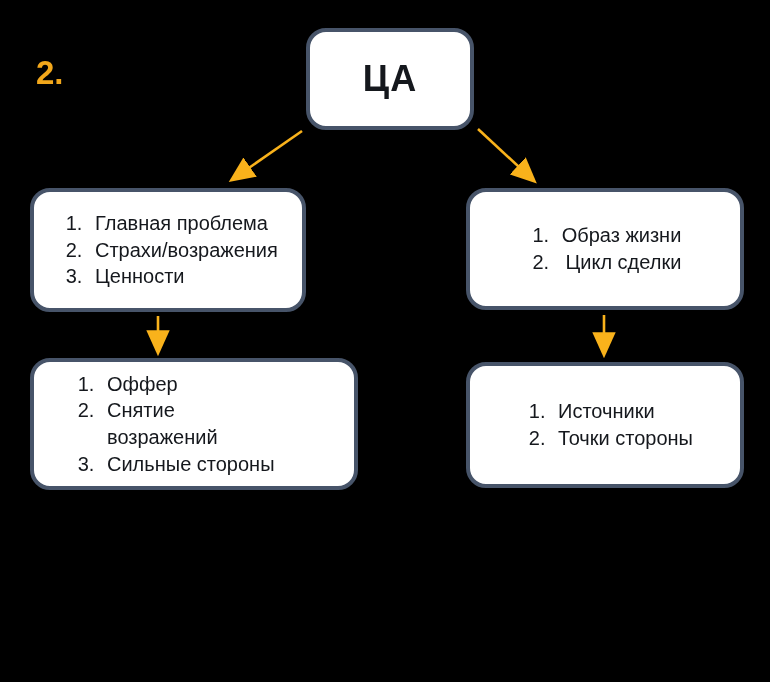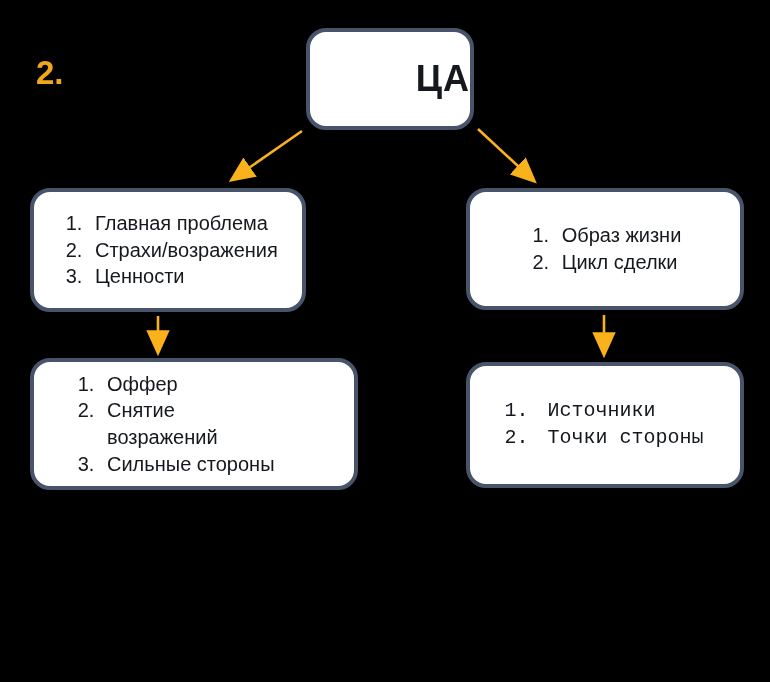--- a/index.html
+++ b/index.html
@@ -31,29 +31,29 @@
     border: 4px solid #475469;
     border-radius: 20px;
     color: #15181d;
     display: flex;
     align-items: center;
     box-sizing: border-box;
   }
   .node-root {
     left: 306px; top: 28px;
     width: 168px; height: 102px;
-    justify-content: flex-end;
+    justify-content: center;
     font-size: 36px;
     font-weight: 700;
     letter-spacing: 1px;
   }
   .node-mid-left  { left: 30px;  top: 188px; width: 276px; height: 124px; }
-  .node-mid-right { left: 466px; top: 188px; width: 278px; height: 122px; justify-content: center; }
+  .node-mid-right { left: 466px; top: 188px; width: 278px; height: 122px; justify-content: center; text-align: right; }
   .node-bot-left  { left: 30px;  top: 358px; width: 328px; height: 132px; }
-  .node-bot-right { left: 466px; top: 362px; width: 278px; height: 126px; justify-content: center; font-family: Liberation Mono, monospace; }
+  .node-bot-right { left: 466px; top: 362px; width: 278px; height: 126px; justify-content: center; }
   .node ol {
     margin: 0;
     padding-left: 2.0em;
     font-size: 20px;
     font-weight: 500;
     line-height: 1.33;
     list-style: decimal;
   }
   .node li { padding-left: 7px; }
   .node-mid-left ol  { margin-left: 14px; }

